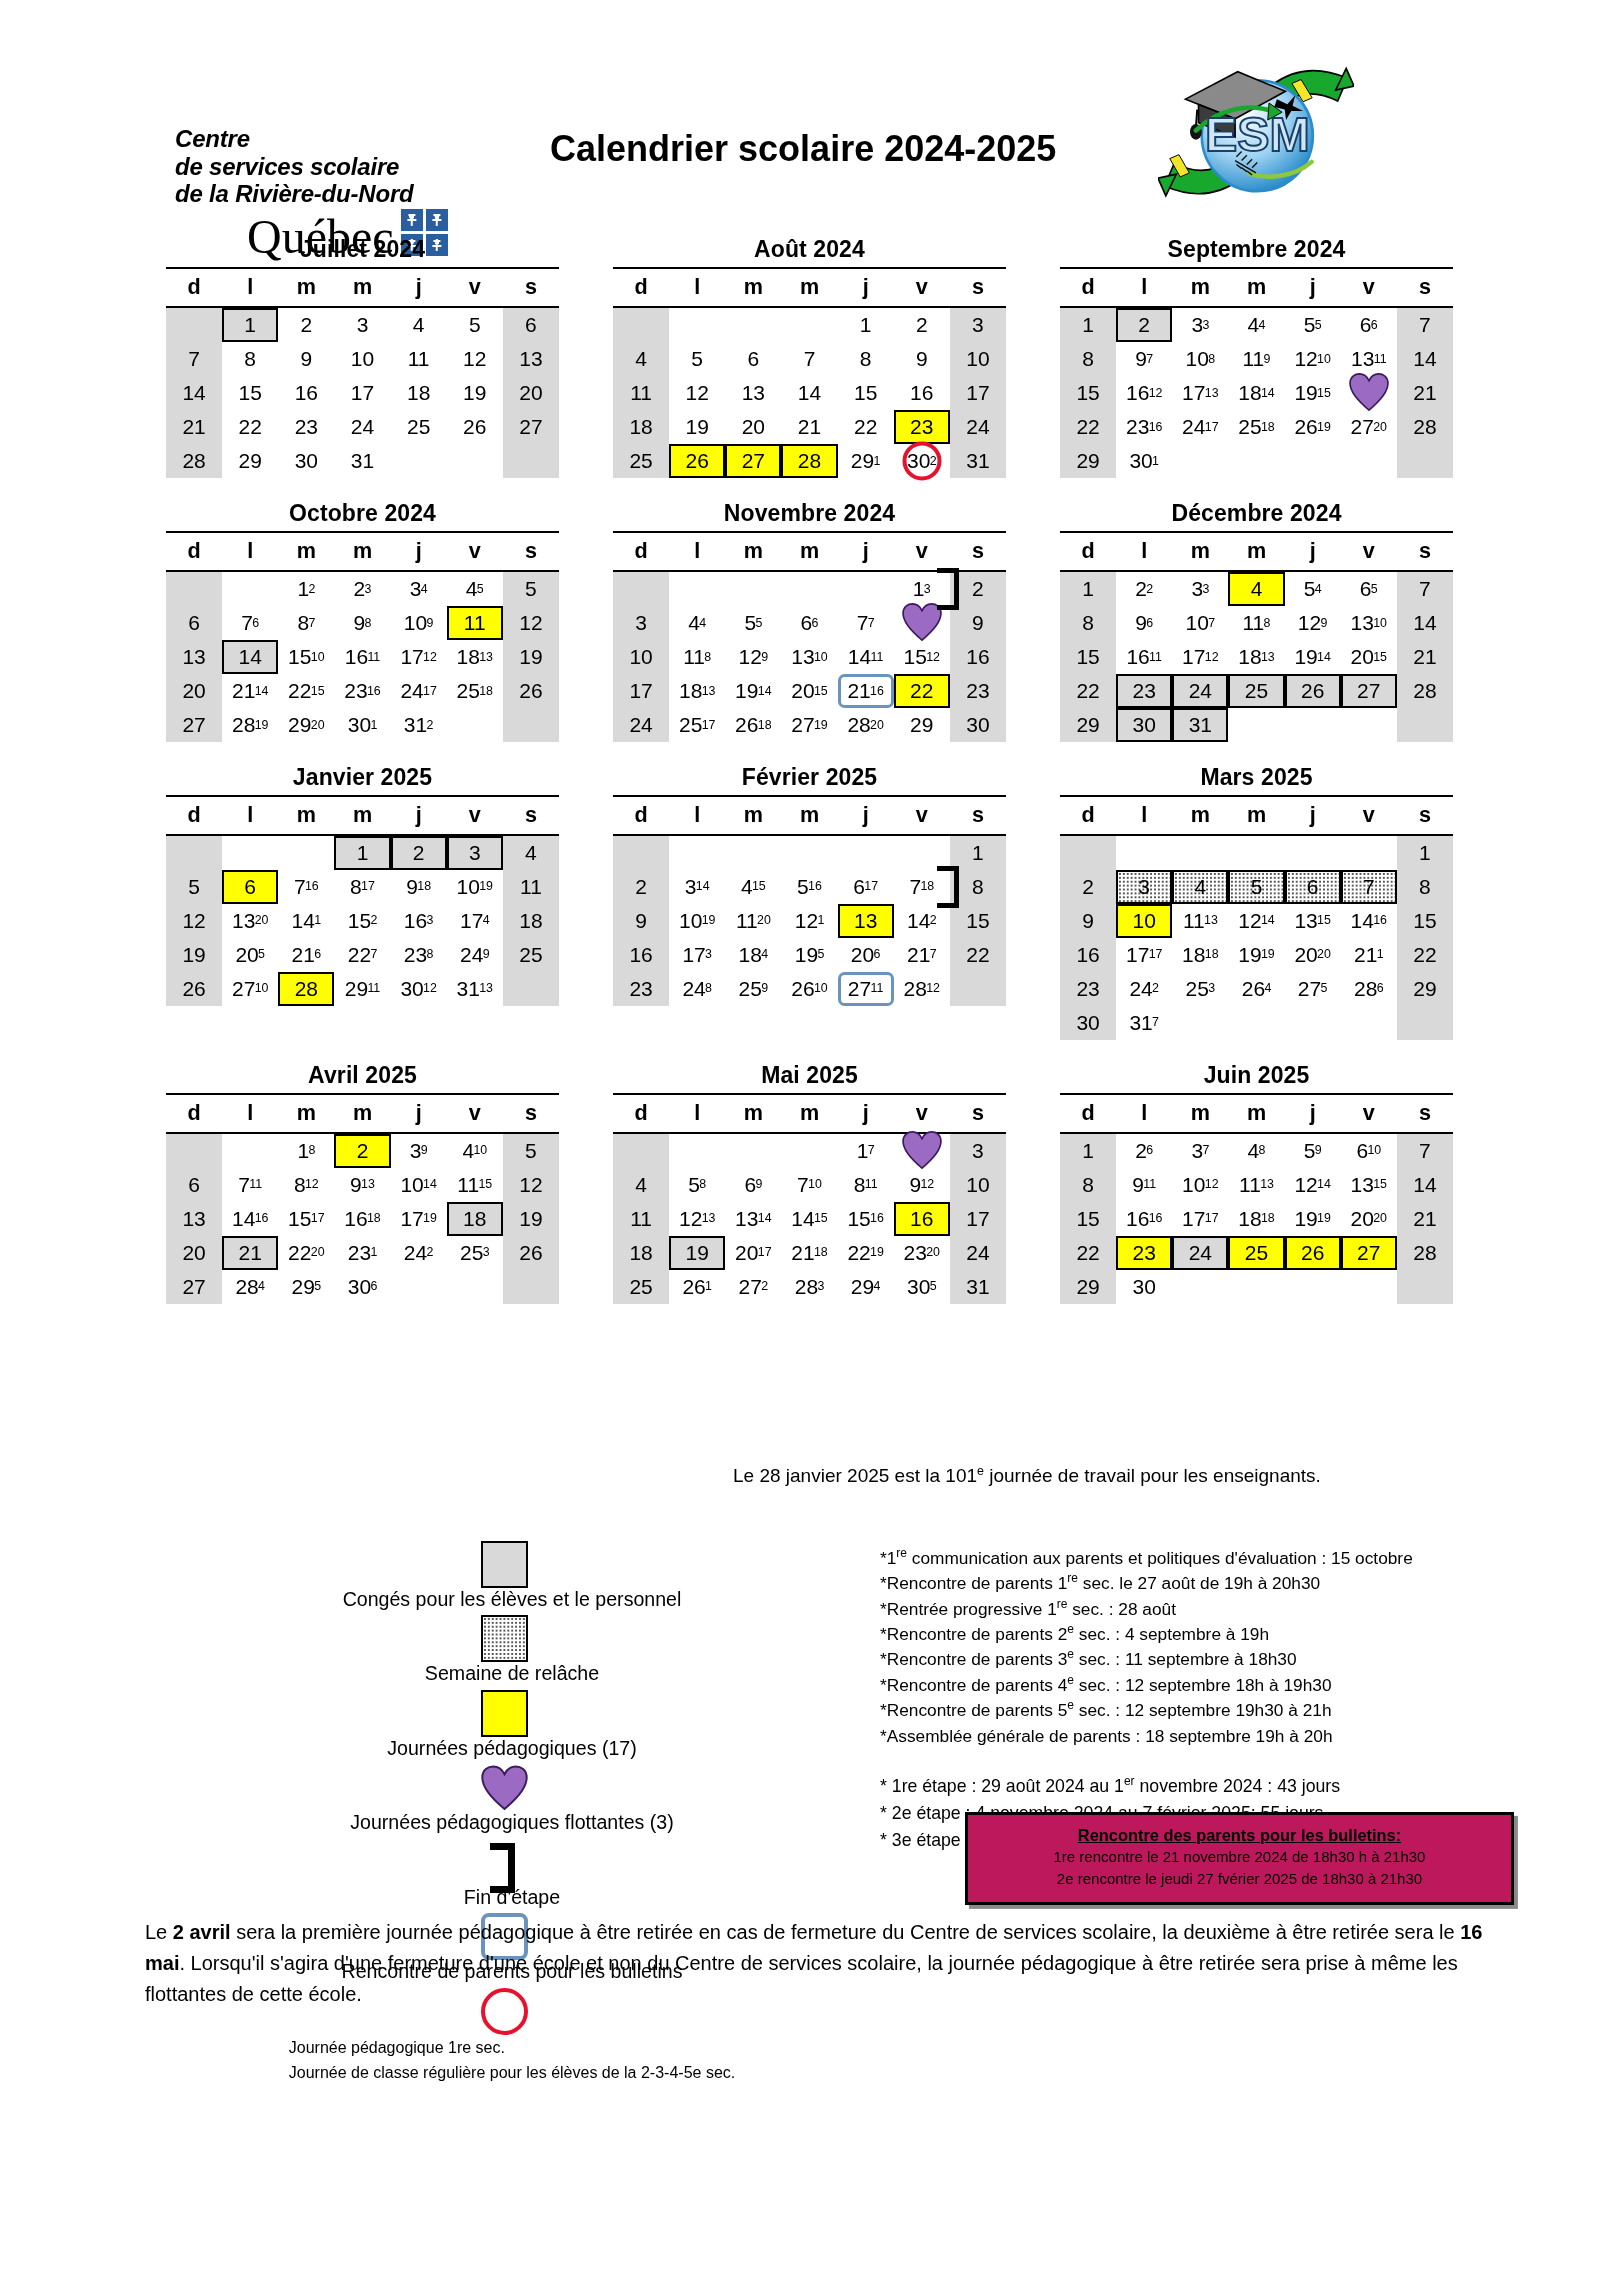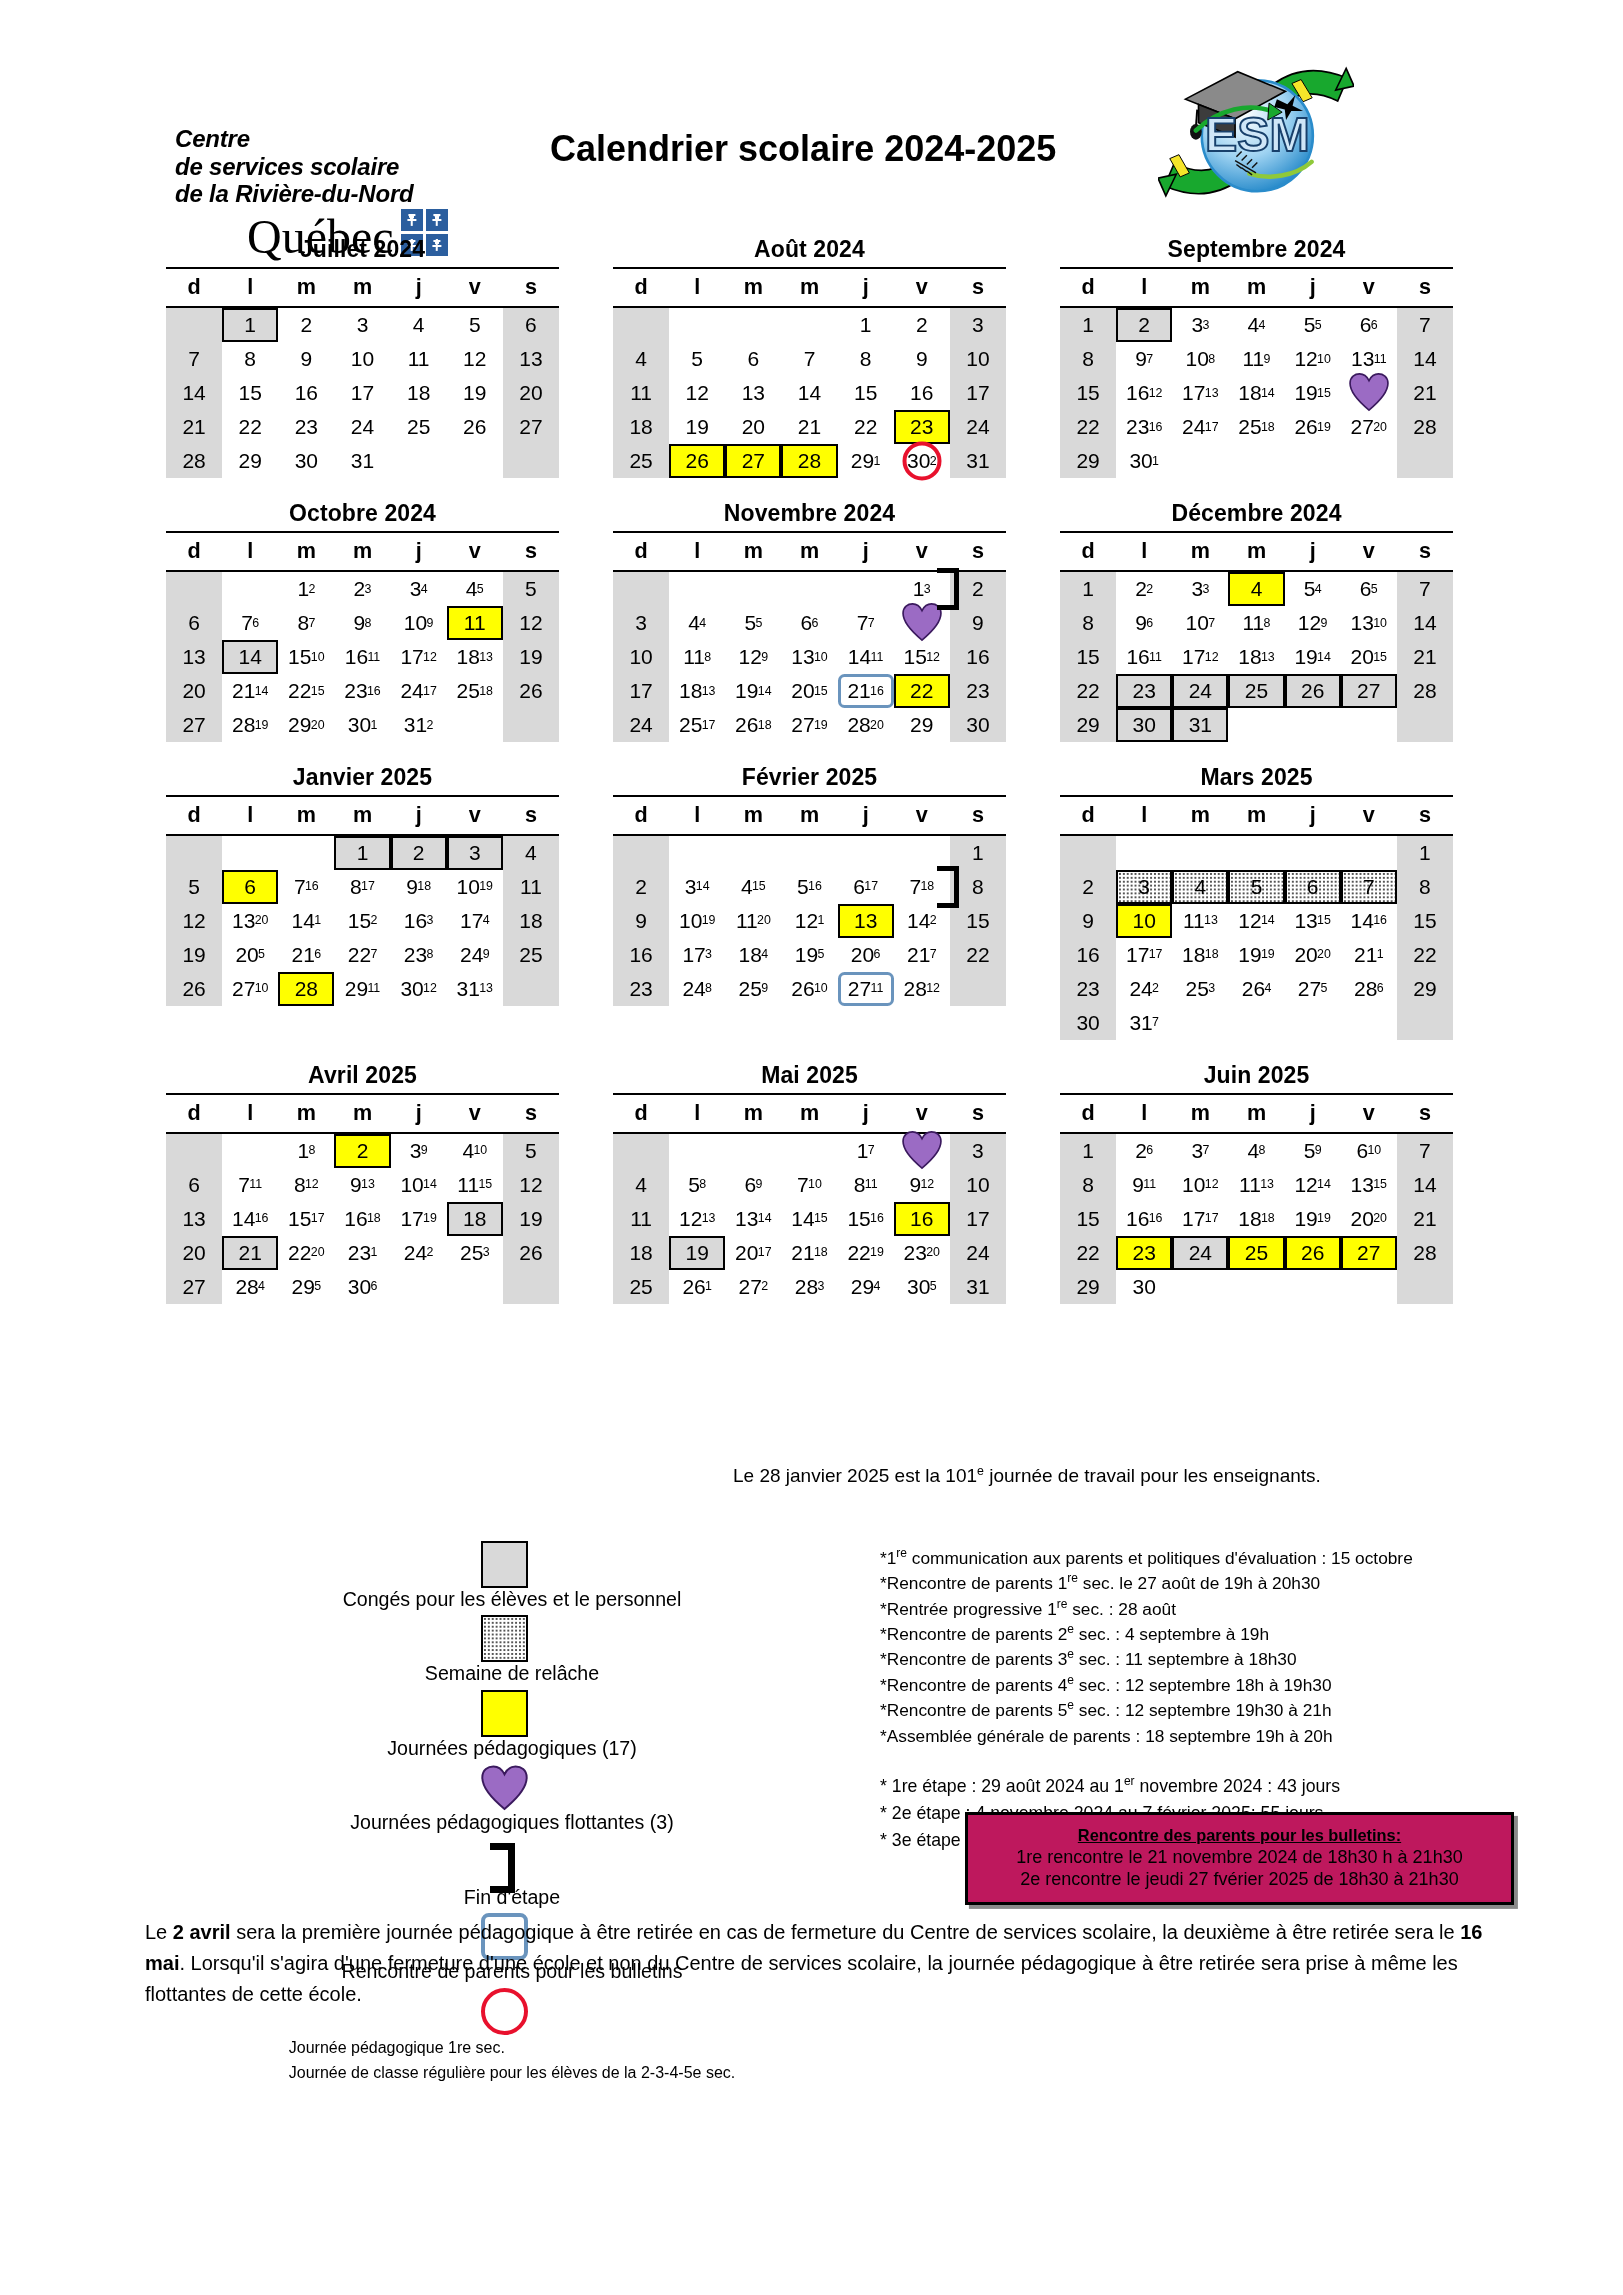--- a/index.html
+++ b/index.html
@@ -93,21 +93,21 @@
   .notes sup{font-size:12px;}
   .etapes{margin-top:22px;}
   .etapes p{margin:0;font-size:17.7px;line-height:22px;white-space:nowrap;}
   .bluebox{
     position:absolute;left:965px;top:1812px;width:543px;
     background:#be185d;border:3.3px solid #000;
     box-shadow:3.9px 3.9px 0 #8a8a8a;
     padding:9.2px 0 11.8px 0;text-align:center;
   }
   .bluebox .bb-title{font-size:16.4px;font-weight:bold;text-decoration:underline;line-height:22px;}
-  .bluebox .bb-line{font-size:18px;line-height:22px;}
+  .bluebox .bb-line{font-size:15px;line-height:22px;}
 
   
   .bottom{position:absolute;left:145px;top:1917px;width:1348px;font-size:20px;line-height:31px;}
   .bottom b{font-weight:bold;}
 </style>
 </head>
 <body>
 
 <div class="header">
 

